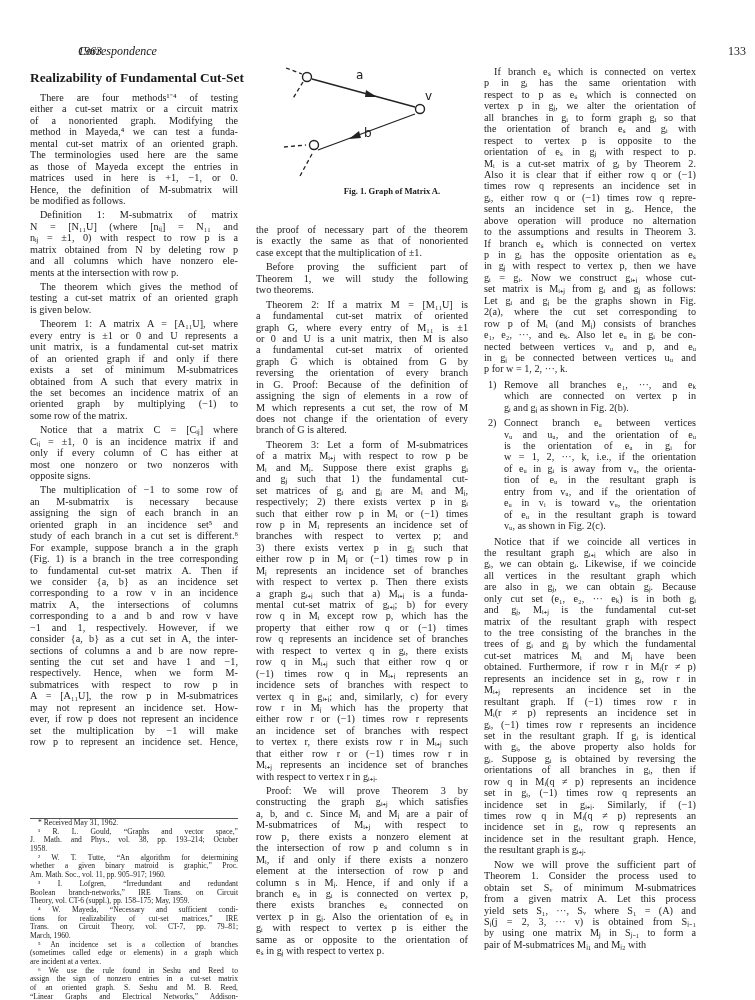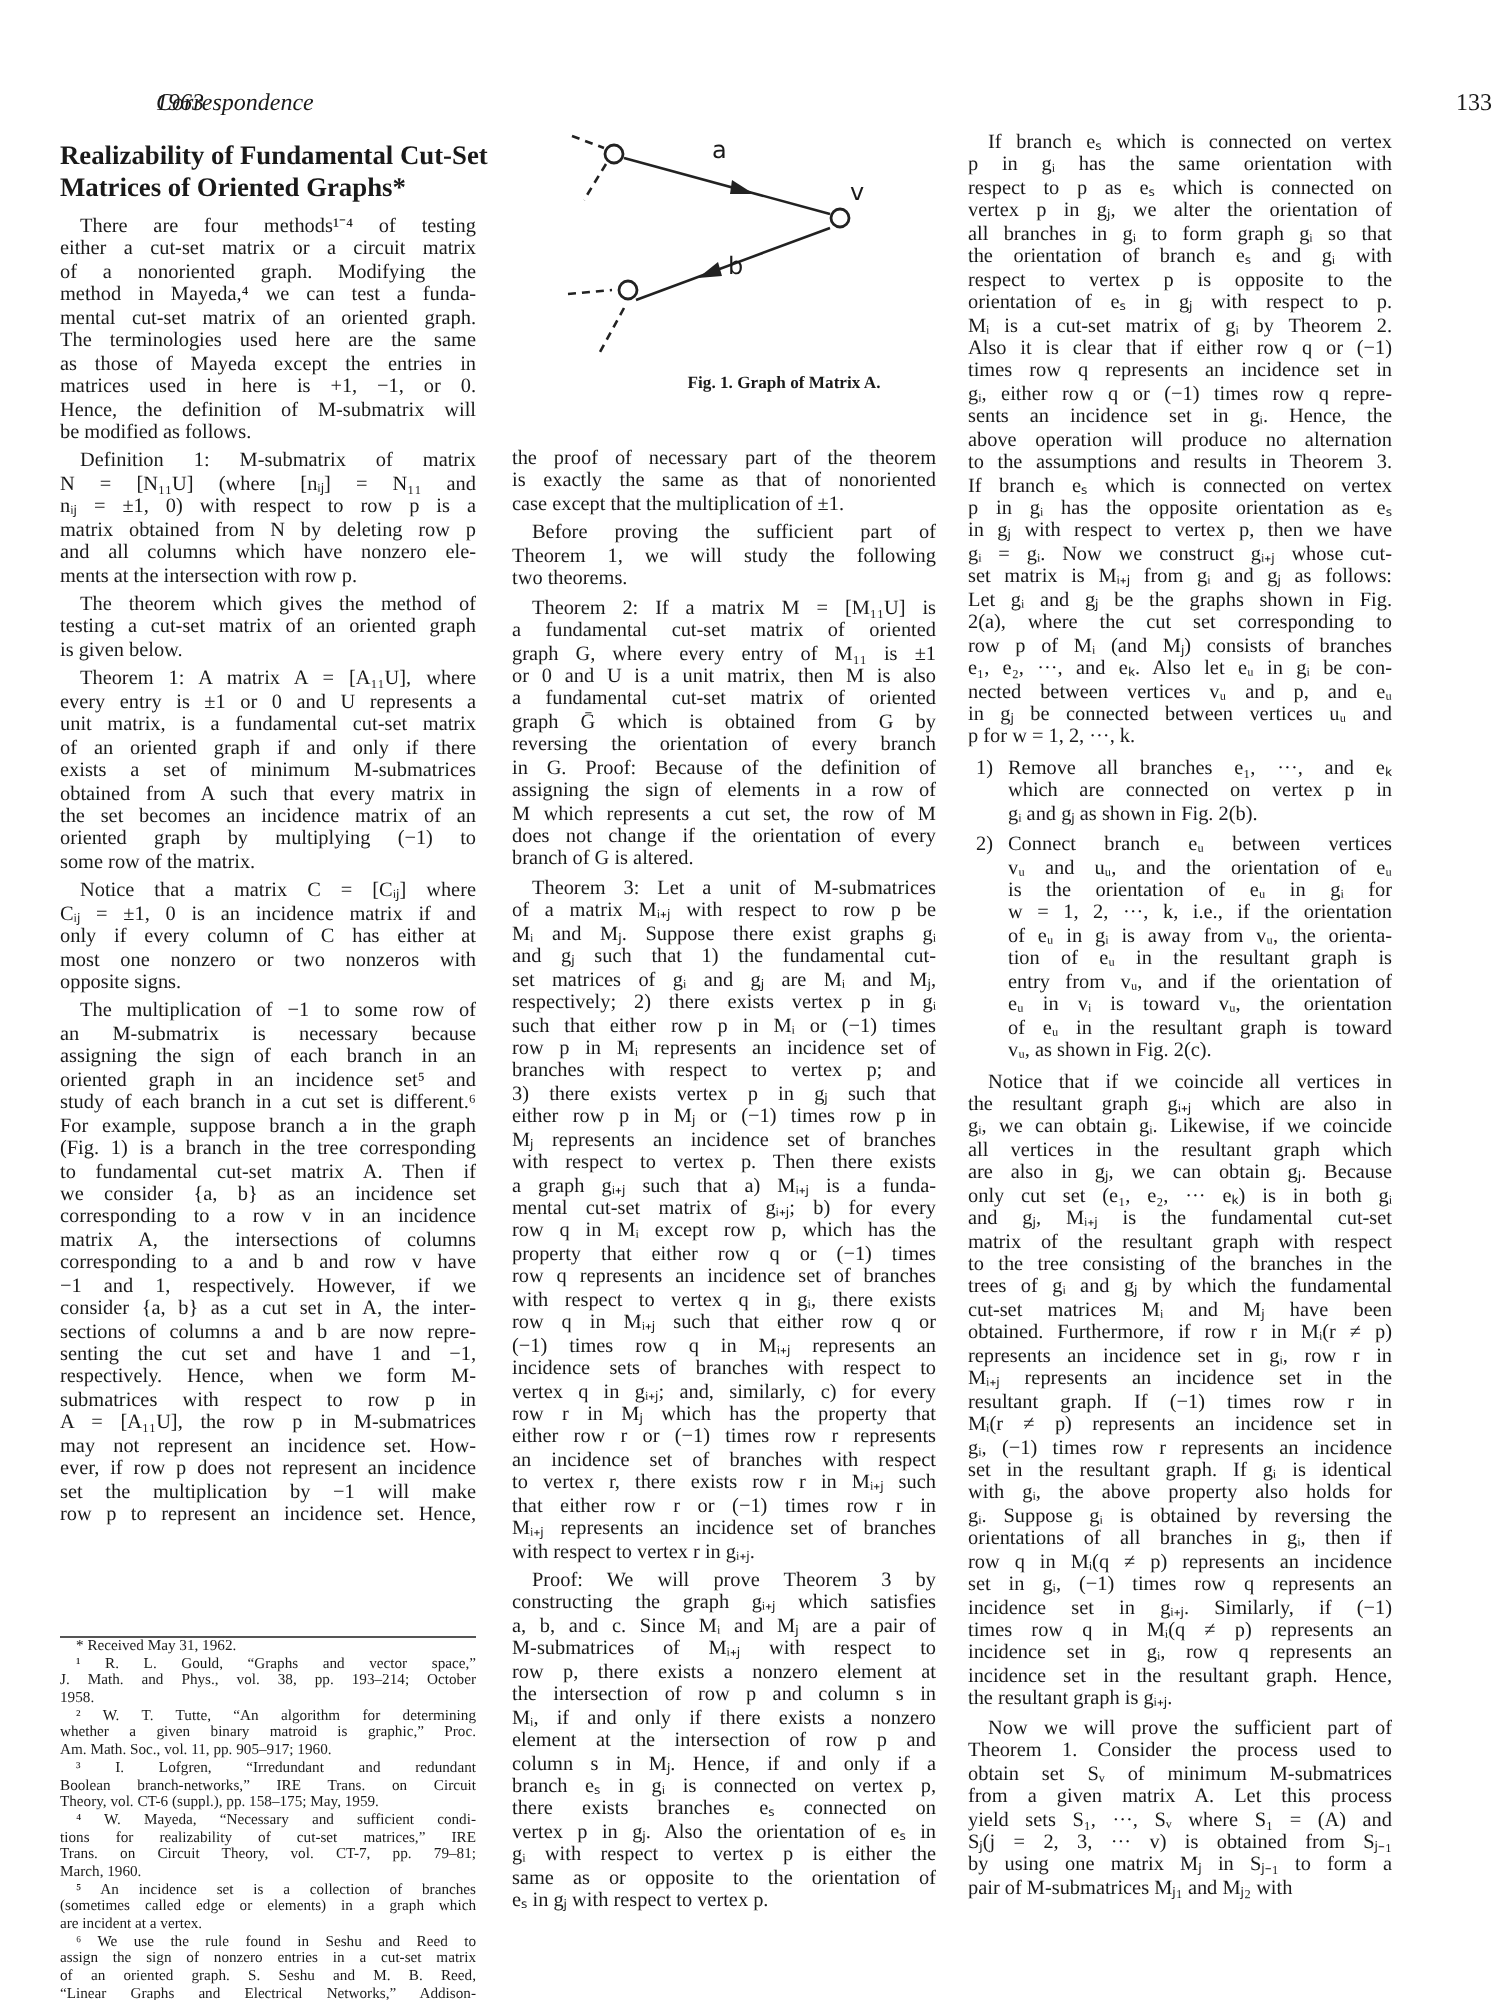--- a/index.html
+++ b/index.html
@@ -62,21 +62,20 @@
 
   <div class="running-header">
     <span class="year">1963</span>
     <span class="section">Correspondence</span>
     <span class="pageno">133</span>
   </div>
 
   <div class="col col-left">
     <div class="article-title">
       <span>Realizability of Fundamental Cut-Set</span>
-      <span>Matrices of Oriented Graphs*</span>
     </div>
     <div id="left-lines">
         <span class="line indent">There are four methods¹⁻⁴ of testing</span>
         <span class="line">either a cut-set matrix or a circuit matrix</span>
         <span class="line">of a nonoriented graph. Modifying the</span>
         <span class="line">method in Mayeda,⁴ we can test a funda-</span>
         <span class="line">mental cut-set matrix of an oriented graph.</span>
         <span class="line">The terminologies used here are the same</span>
         <span class="line">as those of Mayeda except the entries in</span>
         <span class="line">matrices used in here is +1, −1, or 0.</span>
@@ -195,21 +194,21 @@
       <span class="line">or 0 and U is a unit matrix, then M is also</span>
       <span class="line">a fundamental cut-set matrix of oriented</span>
       <span class="line">graph Ḡ which is obtained from G by</span>
       <span class="line">reversing the orientation of every branch</span>
       <span class="line">in G. Proof: Because of the definition of</span>
       <span class="line">assigning the sign of elements in a row of</span>
       <span class="line">M which represents a cut set, the row of M</span>
       <span class="line">does not change if the orientation of every</span>
       <span class="line last">branch of G is altered.</span>
       <div class="para-gap"></div>
-      <span class="line indent">Theorem 3: Let a unit of M-submatrices</span>
+      <span class="line indent">Theorem 3: Let a form of M-submatrices</span>
       <span class="line">of a matrix Mᵢ₊ⱼ with respect to row p be</span>
       <span class="line">Mᵢ and Mⱼ. Suppose there exist graphs gᵢ</span>
       <span class="line">and gⱼ such that 1) the fundamental cut-</span>
       <span class="line">set matrices of gᵢ and gⱼ are Mᵢ and Mⱼ,</span>
       <span class="line">respectively; 2) there exists vertex p in gᵢ</span>
       <span class="line">such that either row p in Mᵢ or (−1) times</span>
       <span class="line">row p in Mᵢ represents an incidence set of</span>
       <span class="line">branches with respect to vertex p; and</span>
       <span class="line">3) there exists vertex p in gⱼ such that</span>
       <span class="line">either row p in Mⱼ or (−1) times row p in</span>

